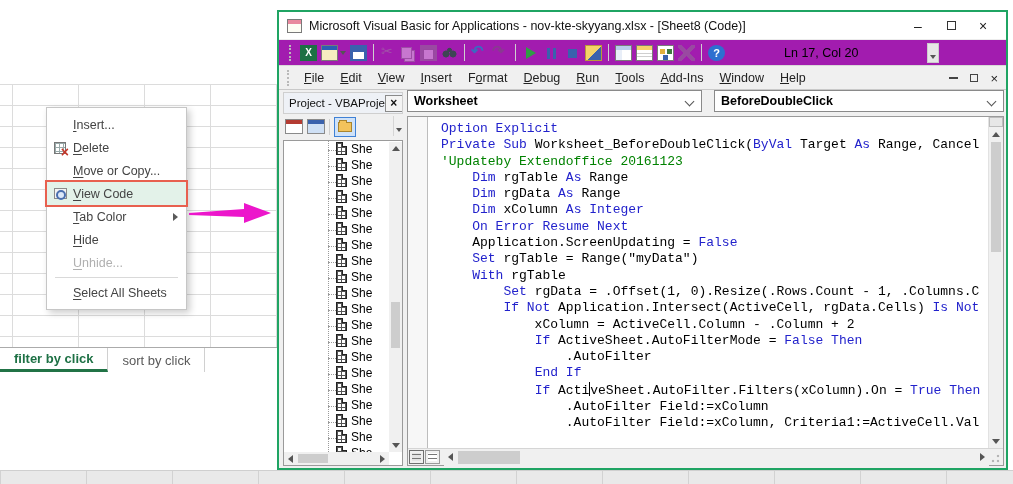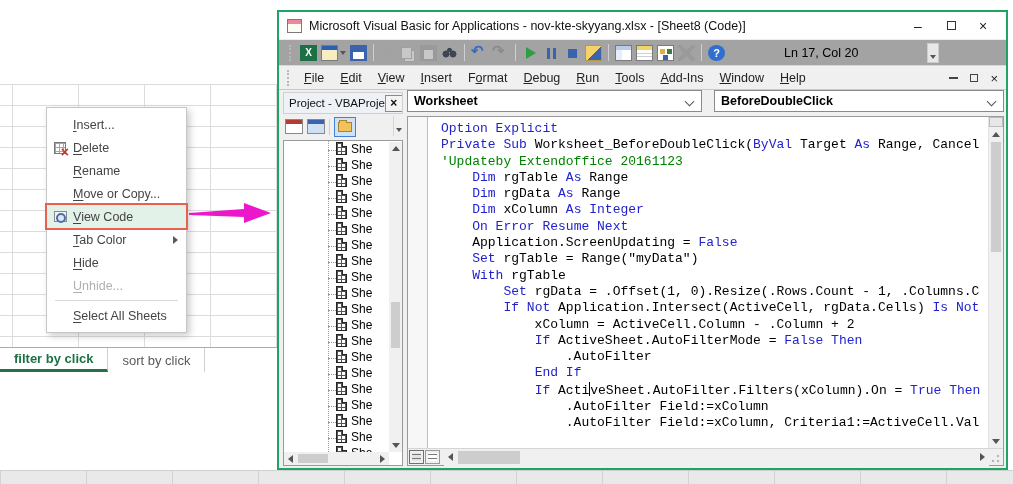--- a/index.html
+++ b/index.html
@@ -52,21 +52,21 @@
   .vba-win { position:absolute; left:277px; top:10px; width:731px; height:460px;
     border:2px solid #1fa463; background:#f0f0f0; z-index:4; }
   .vba-title { position:absolute; left:0; top:0; right:0; height:28px; background:#fff;
     display:flex; align-items:center; padding-left:8px; border-bottom:1px solid #ececec; }
   .app-ico { width:15px; height:14px; border:1px solid #7a7a7a; background:linear-gradient(#e8899e 0 4px,#fdfdf4 4px); margin-right:7px; flex:none; }
   .vba-title-text { font-size:12.5px; color:#111; white-space:nowrap; }
   .win-btn { position:absolute; top:0; width:30px; height:27px; display:flex; align-items:center;
     justify-content:center; color:#222; font-size:14px; }
   .wb-max span { width:9px; height:9px; border:1px solid #333; display:block; }
 
-  .vba-toolbar { position:absolute; left:0; top:28px; right:0; height:26px; background:#a3a3a3;
+  .vba-toolbar { position:absolute; left:0; top:28px; right:0; height:26px; background:#a21caf;
     border-bottom:1px solid #d8d8d8; display:flex; align-items:center; padding-left:10px; }
   .tb-grip { width:3px; height:16px; border-left:2px dotted #b9b9b9; margin-right:6px; }
   .tbi { width:17px; height:16px; margin:0 2px; position:relative; flex:none; }
   .tbi.disabled { opacity:.4; filter:grayscale(1); }
   .tb-sep { width:1px; height:17px; background:#cfcfcf; margin:0 4px; flex:none; }
   .tb-caret { width:0; height:0; border-top:4px solid #555; border-left:3.5px solid transparent;
     border-right:3.5px solid transparent; margin:0 2px 0 0; align-self:center; }
   .tb-lncol { position:absolute; left:505px; top:0; height:26px; display:flex; align-items:center;
     font-size:12.5px; color:#000; }
   .tb-opts { position:absolute; left:648px; top:3px; width:12px; height:20px; background:#e7e7e7;
@@ -209,24 +209,20 @@
         <span class="cm-label"><u>I</u>nsert...</span>
       </div>
       <div class="cm-item">
         <span class="cm-ico">
           <span class="mi-grid mi-del"></span>
         </span>
         <span class="cm-label"><u>D</u>elete</span>
       </div>
       <div class="cm-item">
         <span class="cm-ico"></span>
-        <span class="cm-label"><u>R</u>ename</span>
-      </div>
-      <div class="cm-item">
-        <span class="cm-ico"></span>
         <span class="cm-label"><u>M</u>ove or Copy...</span>
       </div>
       <div class="cm-item hl">
         <span class="cm-ico">
           <span class="mi-vc"></span>
         </span>
         <span class="cm-label"><u>V</u>iew Code</span>
       </div>
       <div class="cm-item">
         <span class="cm-ico"></span>

